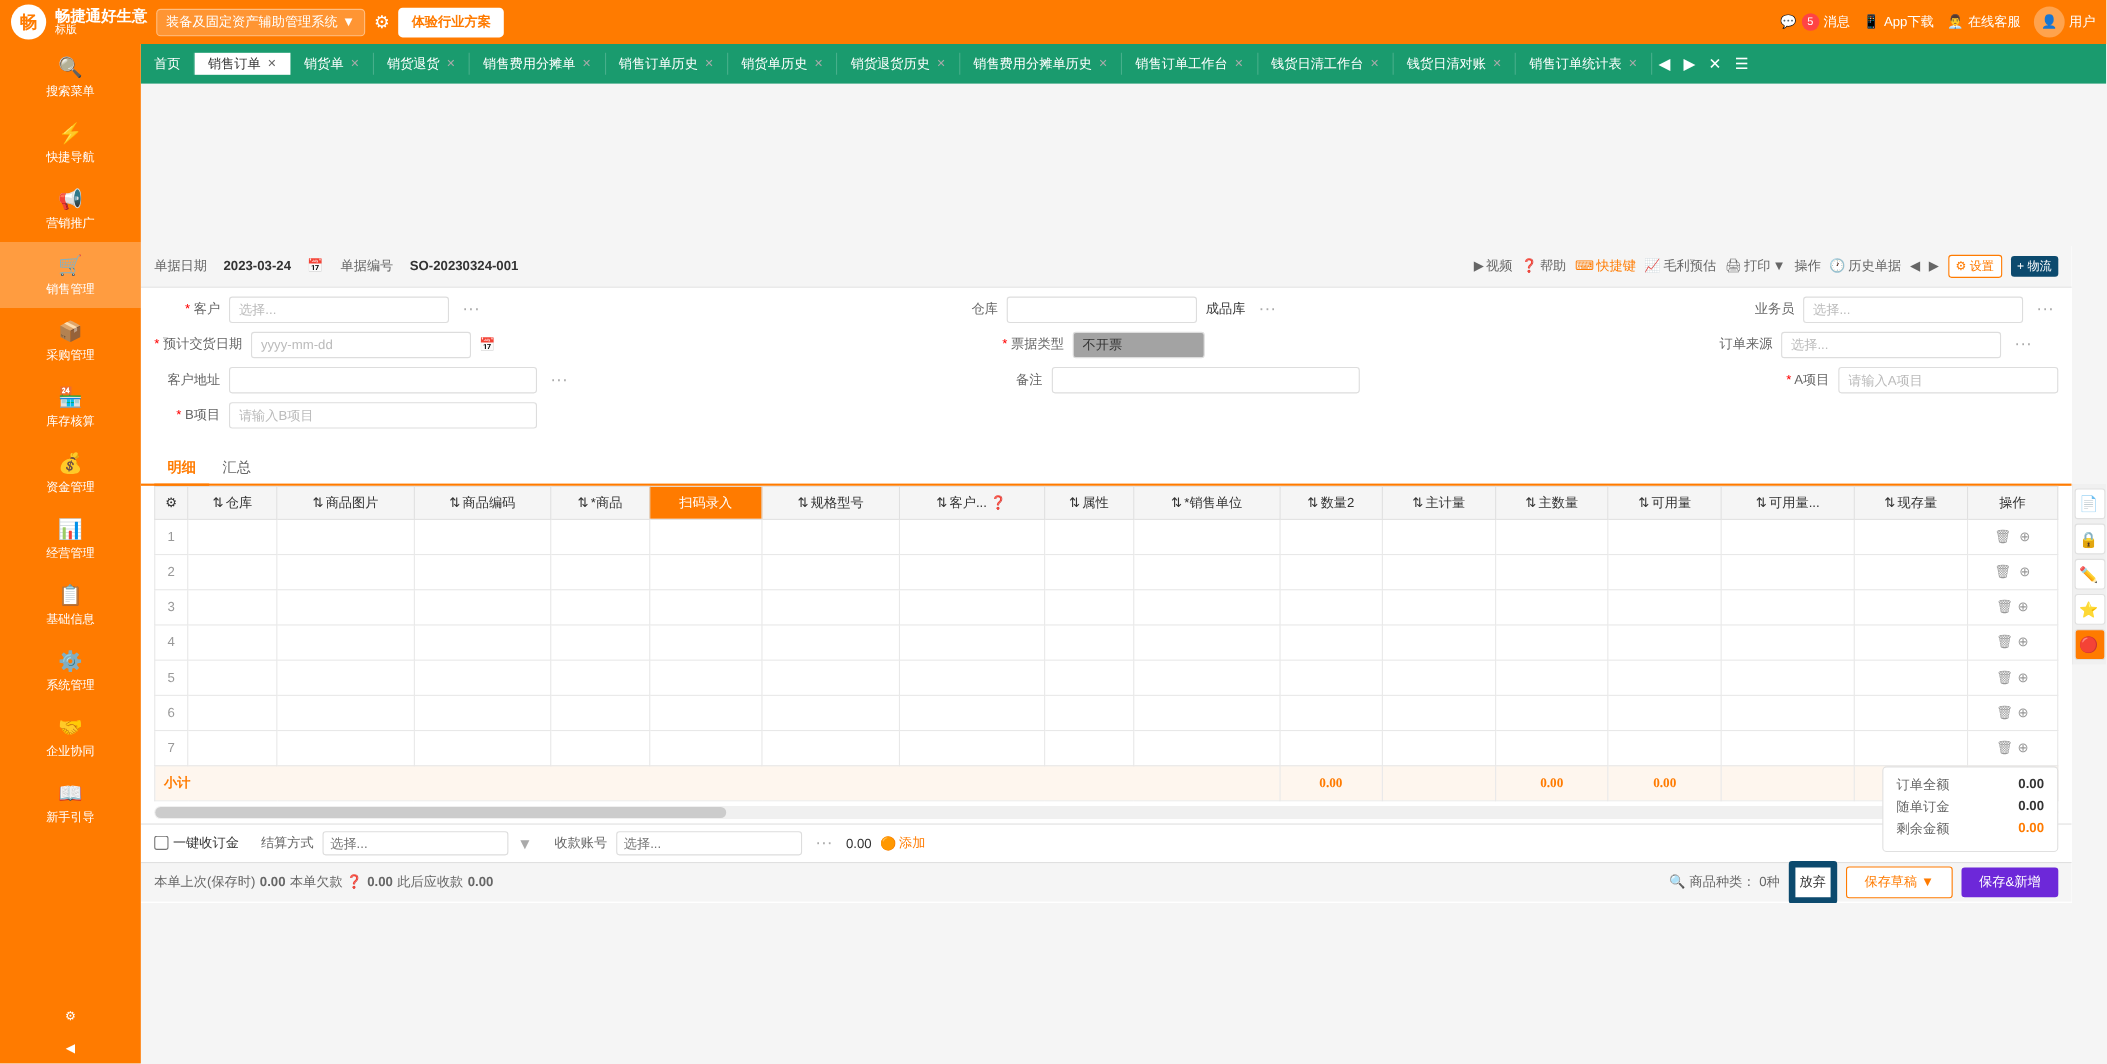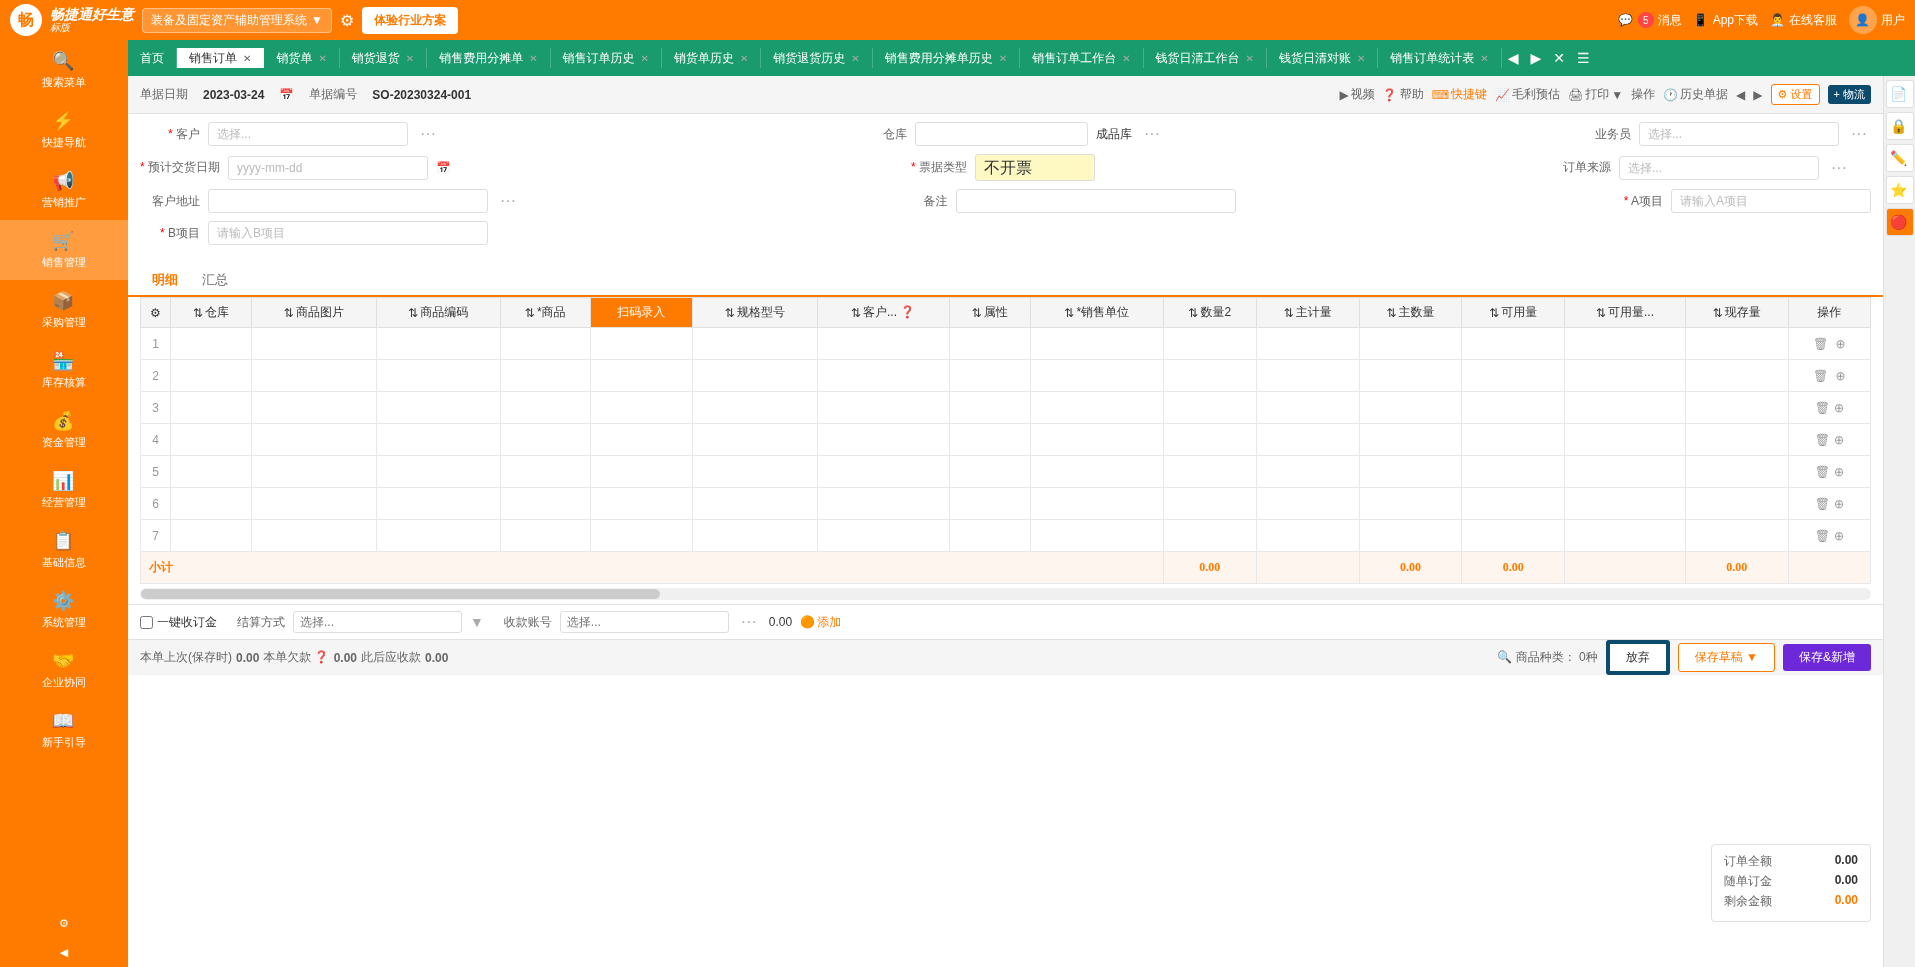--- a/index.html
+++ b/index.html
@@ -10,21 +10,21 @@
     .top-bar { height: 40px; background: #ff7b00; display: flex; align-items: center; padding: 0 10px; gap: 10px; flex-shrink: 0; }
     .main-layout { display: flex; flex: 1; overflow: hidden; }
     .sidebar { width: 128px; background: #ff7b00; display: flex; flex-direction: column; flex-shrink: 0; }
     .content-area { flex: 1; display: flex; flex-direction: column; overflow: hidden; }
     .tab-bar { height: 36px; background: #1a9b6e; display: flex; align-items: center; flex-shrink: 0; }
     .main-content { flex: 1; background: #fff; overflow: auto; padding: 0; }
 
     
     .top-bar-left { display: flex; align-items: center; gap: 8px; }
     .logo-icon { width: 32px; height: 32px; background: #fff; border-radius: 50%; display: flex; align-items: center; justify-content: center; color: #ff7b00; font-size: 16px; font-weight: bold; }
-    .app-title-text { color: #fff; font-size: 12px; line-height: 1.2; font-style: italic; }
+    .app-title-text { color: #fff; font-size: 12px; line-height: 1.2; }
     .system-selector { background: rgba(255,255,255,0.2); border: 1px solid rgba(255,255,255,0.4); border-radius: 4px; color: #fff; padding: 3px 8px; font-size: 12px; cursor: pointer; display: flex; align-items: center; gap: 4px; }
     .gear-btn { background: transparent; border: none; color: #fff; cursor: pointer; font-size: 16px; }
     .solution-btn { background: #fff; color: #ff7b00; border: none; border-radius: 4px; padding: 5px 12px; font-size: 12px; font-weight: bold; cursor: pointer; }
     .top-bar-right { margin-left: auto; display: flex; align-items: center; gap: 12px; color: #fff; font-size: 12px; }
     .top-icon-group { display: flex; align-items: center; gap: 4px; cursor: pointer; }
     .badge { background: #f44; color: #fff; border-radius: 50%; width: 16px; height: 16px; display: flex; align-items: center; justify-content: center; font-size: 10px; }
     .user-avatar { width: 28px; height: 28px; background: rgba(255,255,255,0.3); border-radius: 50%; display: flex; align-items: center; justify-content: center; }
     .sidebar-menu { display: flex; flex-direction: column; }
     .sidebar-item { display: flex; flex-direction: column; align-items: center; padding: 10px 0; cursor: pointer; color: #fff; font-size: 11px; gap: 3px; }
     .sidebar-item.active { background: rgba(255,255,255,0.25); }
@@ -50,21 +50,21 @@
     .icon-btn-sm { background: #0c4a6e; color: #fff; border: none; border-radius: 3px; padding: 2px 6px; font-size: 11px; cursor: pointer; }
 
     
     .form-body { padding: 8px 12px; background: #fff; }
     .form-row { display: flex; align-items: center; gap: 8px; margin-bottom: 8px; }
     .field-label { color: #666; font-size: 12px; min-width: 60px; text-align: right; }
     .field-label.required::before { content: '* '; color: #f00; }
     .field-input { border: 1px solid #ddd; border-radius: 3px; padding: 4px 8px; font-size: 12px; min-width: 160px; color: #333; background: #fff; }
     .field-input::placeholder { color: #bbb; }
     .field-dots { color: #aaa; cursor: pointer; font-size: 16px; padding: 0 4px; }
-    .field-select { border: 1px solid #ddd; border-radius: 3px; padding: 4px 8px; font-size: 16px; min-width: 120px; color: #333; background: #fef9c3; appearance: none; cursor: pointer; }
+    .field-select { border: 1px solid #ddd; border-radius: 3px; padding: 4px 8px; font-size: 12px; min-width: 120px; color: #333; background: #a3a3a3; appearance: none; cursor: pointer; }
     .date-icon { color: #aaa; cursor: pointer; }
 
     
     .detail-tabs { display: flex; border-bottom: 2px solid #ff7b00; padding: 0 12px; margin-top: 4px; }
     .detail-tab { padding: 6px 12px; cursor: pointer; font-size: 13px; color: #666; border-bottom: 2px solid transparent; margin-bottom: -2px; }
     .detail-tab.active { color: #ff7b00; border-bottom-color: #ff7b00; font-weight: bold; }
 
     
     .data-table { width: 100%; border-collapse: collapse; font-size: 12px; }
     .data-table th { background: #f5f5f5; border: 1px solid #e0e0e0; padding: 6px 4px; text-align: center; color: #333; font-weight: normal; white-space: nowrap; }
@@ -83,35 +83,35 @@
     .bottom-section { padding: 6px 12px; border-top: 1px solid #e0e0e0; background: #fff; }
     .bottom-row { display: flex; align-items: center; gap: 8px; }
     .checkbox-label { display: flex; align-items: center; gap: 4px; font-size: 12px; color: #333; cursor: pointer; }
     .bottom-input { border: 1px solid #ddd; border-radius: 3px; padding: 3px 6px; font-size: 12px; min-width: 80px; }
     .amount-zero { color: #333; font-size: 12px; }
     .add-btn { color: #ff7b00; cursor: pointer; font-size: 12px; display: flex; align-items: center; gap: 2px; }
 
     
     .page-footer { height: 36px; background: #f5f5f5; border-top: 1px solid #e0e0e0; display: flex; align-items: center; padding: 0 12px; gap: 4px; font-size: 12px; color: #666; }
     .footer-right { margin-left: auto; display: flex; align-items: center; gap: 8px; }
-    .discard-btn { border: 4px solid #0c4a6e; background: #fff; border-radius: 3px; padding: 5px 16px; font-size: 12px; cursor: pointer; color: #333; }
+    .discard-btn { border: 6px solid #0c4a6e; background: #fff; border-radius: 3px; padding: 5px 4px; font-size: 12px; cursor: pointer; color: #333; }
     .save-draft-btn { border: 1px solid #ff7b00; background: #fff; color: #ff7b00; border-radius: 3px; padding: 5px 16px; font-size: 12px; cursor: pointer; }
     .save-new-btn { background: #6d28d9; color: #fff; border: none; border-radius: 3px; padding: 5px 16px; font-size: 12px; cursor: pointer; }
 
     
     .order-summary { position: absolute; right: 12px; bottom: 45px; background: #fff; border: 1px solid #e0e0e0; border-radius: 4px; padding: 8px 12px; font-size: 12px; min-width: 160px; }
     .summary-row { display: flex; justify-content: space-between; gap: 20px; margin-bottom: 3px; }
     .summary-label { color: #666; }
     .summary-value { color: #333; font-weight: bold; }
     .summary-value.orange { color: #ff7b00; }
 
     
     .right-tools { width: 32px; background: #f0f0f0; border-left: 1px solid #e0e0e0; display: flex; flex-direction: column; align-items: center; padding: 4px 0; gap: 4px; }
     .right-tool-btn { width: 28px; height: 28px; background: #fff; border: 1px solid #e0e0e0; border-radius: 3px; display: flex; align-items: center; justify-content: center; cursor: pointer; font-size: 14px; color: #666; }
-    .content-wrapper { display: flex; flex: 1; overflow: hidden; }
+    .content-wrapper { display: flex; flex: 1; overflow: hidden; align-items: center; }
   </style>
 </head>
 <body>
 
 <div class="app-container">
 
   <div class="top-bar">
     <div class="top-bar-left">
       <div class="logo-icon">畅</div>
       <div>

